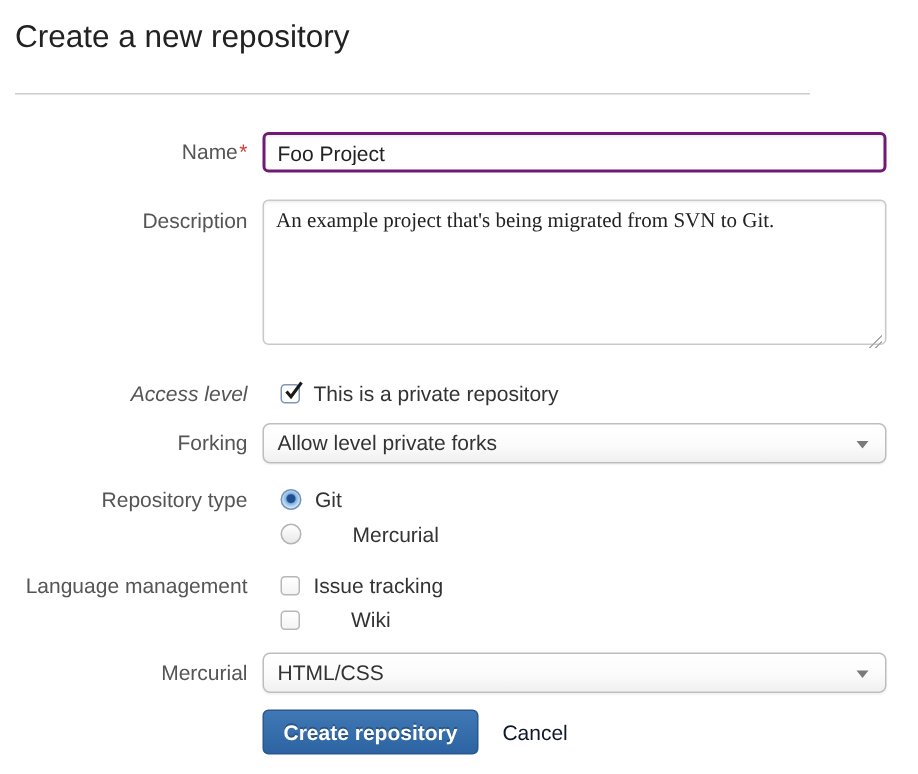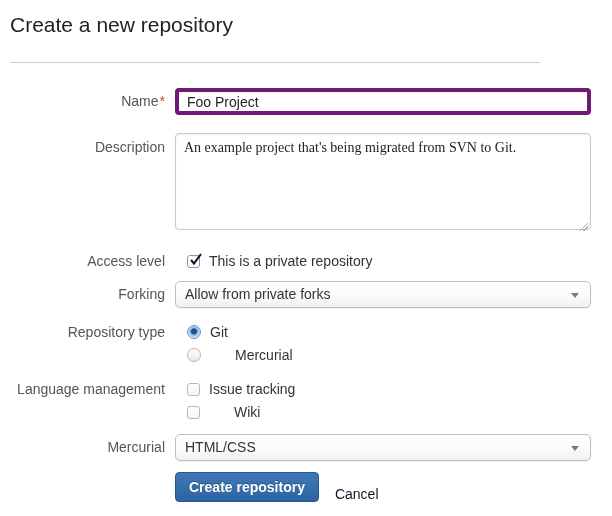--- a/index.html
+++ b/index.html
@@ -43,21 +43,21 @@
 
   
   .row-name .lbl { line-height: 27px; }
   .text-input {
     width: 100%;
     height: 27px;
     font-family: "Liberation Sans", "DejaVu Sans", sans-serif;
     font-size: 14px;
     color: #222;
     padding: 3px 8px;
-    border: 4px solid #701a75;
+    border: 2px solid #701a75;
     border-radius: 4px;
     box-shadow: inset 0 1px 2px rgba(0,0,0,.07);
     outline: none;
     background: #fff;
   }
 
   
   .row-description { margin-top: 18px; }
   .row-description .lbl { padding-top: 5px; line-height: 18px; }
   .textarea {
@@ -124,21 +124,21 @@
     cursor: pointer;
   }
   .radio.selected {
     border: 1px solid #6f93bc;
     background: radial-gradient(circle at 50% 45%,
        #1f4f8f 0 2.6px, #7fb0df 3.4px, #cfe3f6 6px, #e8f2fb 100%);
   }
 
   
   .row-access { margin-top: 18px; }
-  .row-access .lbl { line-height: 18px; }
+  .row-access .lbl { line-height: 18px; font-style: italic; }
 
   
   .row-forking { margin-top: 11px; }
   .row-language { margin-top: 13px; }
   .row-forking .lbl, .row-language .lbl { line-height: 27px; }
   .select {
     position: relative;
     width: 100%;
     height: 27px;
     border: 1px solid #bdbdbd;
@@ -163,21 +163,21 @@
   }
 
   
   .row-repotype { margin-top: 15px; }
   .row-repotype .lbl { line-height: 18px; }
   .row-projmgmt { margin-top: 16px; }
   .row-projmgmt .lbl { line-height: 18px; }
 
   
   .row-actions { margin-top: 11px; }
-  .actions { display: flex; align-items: flex-end; }
+  .actions { display: flex; align-items: center; }
   .btn-primary {
     font-family: "Liberation Sans", "DejaVu Sans", sans-serif;
     font-size: 14px;
     font-weight: 700;
     color: #ffffff;
     text-shadow: 0 -1px 0 rgba(0,0,0,.25);
     background: linear-gradient(#4078b5, #2d63a2);
     border: 1px solid #28588f;
     border-radius: 4px;
     height: 30px;
@@ -225,21 +225,21 @@
             <polyline points="3,8 6,11.5 13,2" fill="none" stroke="#1a1a1a" stroke-width="2.1"></polyline>
           </svg>
         </span>
         <span class="opt-label">This is a private repository</span>
       </div>
     </div>
 
     <div class="row row-forking">
       <label class="lbl">Forking</label>
       <div class="select">
-        <span>Allow from private forks</span>
+        <span>Allow level private forks</span>
         <span class="select-arrow"></span>
       </div>
     </div>
 
     <div class="row row-repotype">
       <label class="lbl">Repository type</label>
       <div>
         <div class="opt-line">
           <span class="radio selected"></span>
           <span class="opt-label">Git</span>

